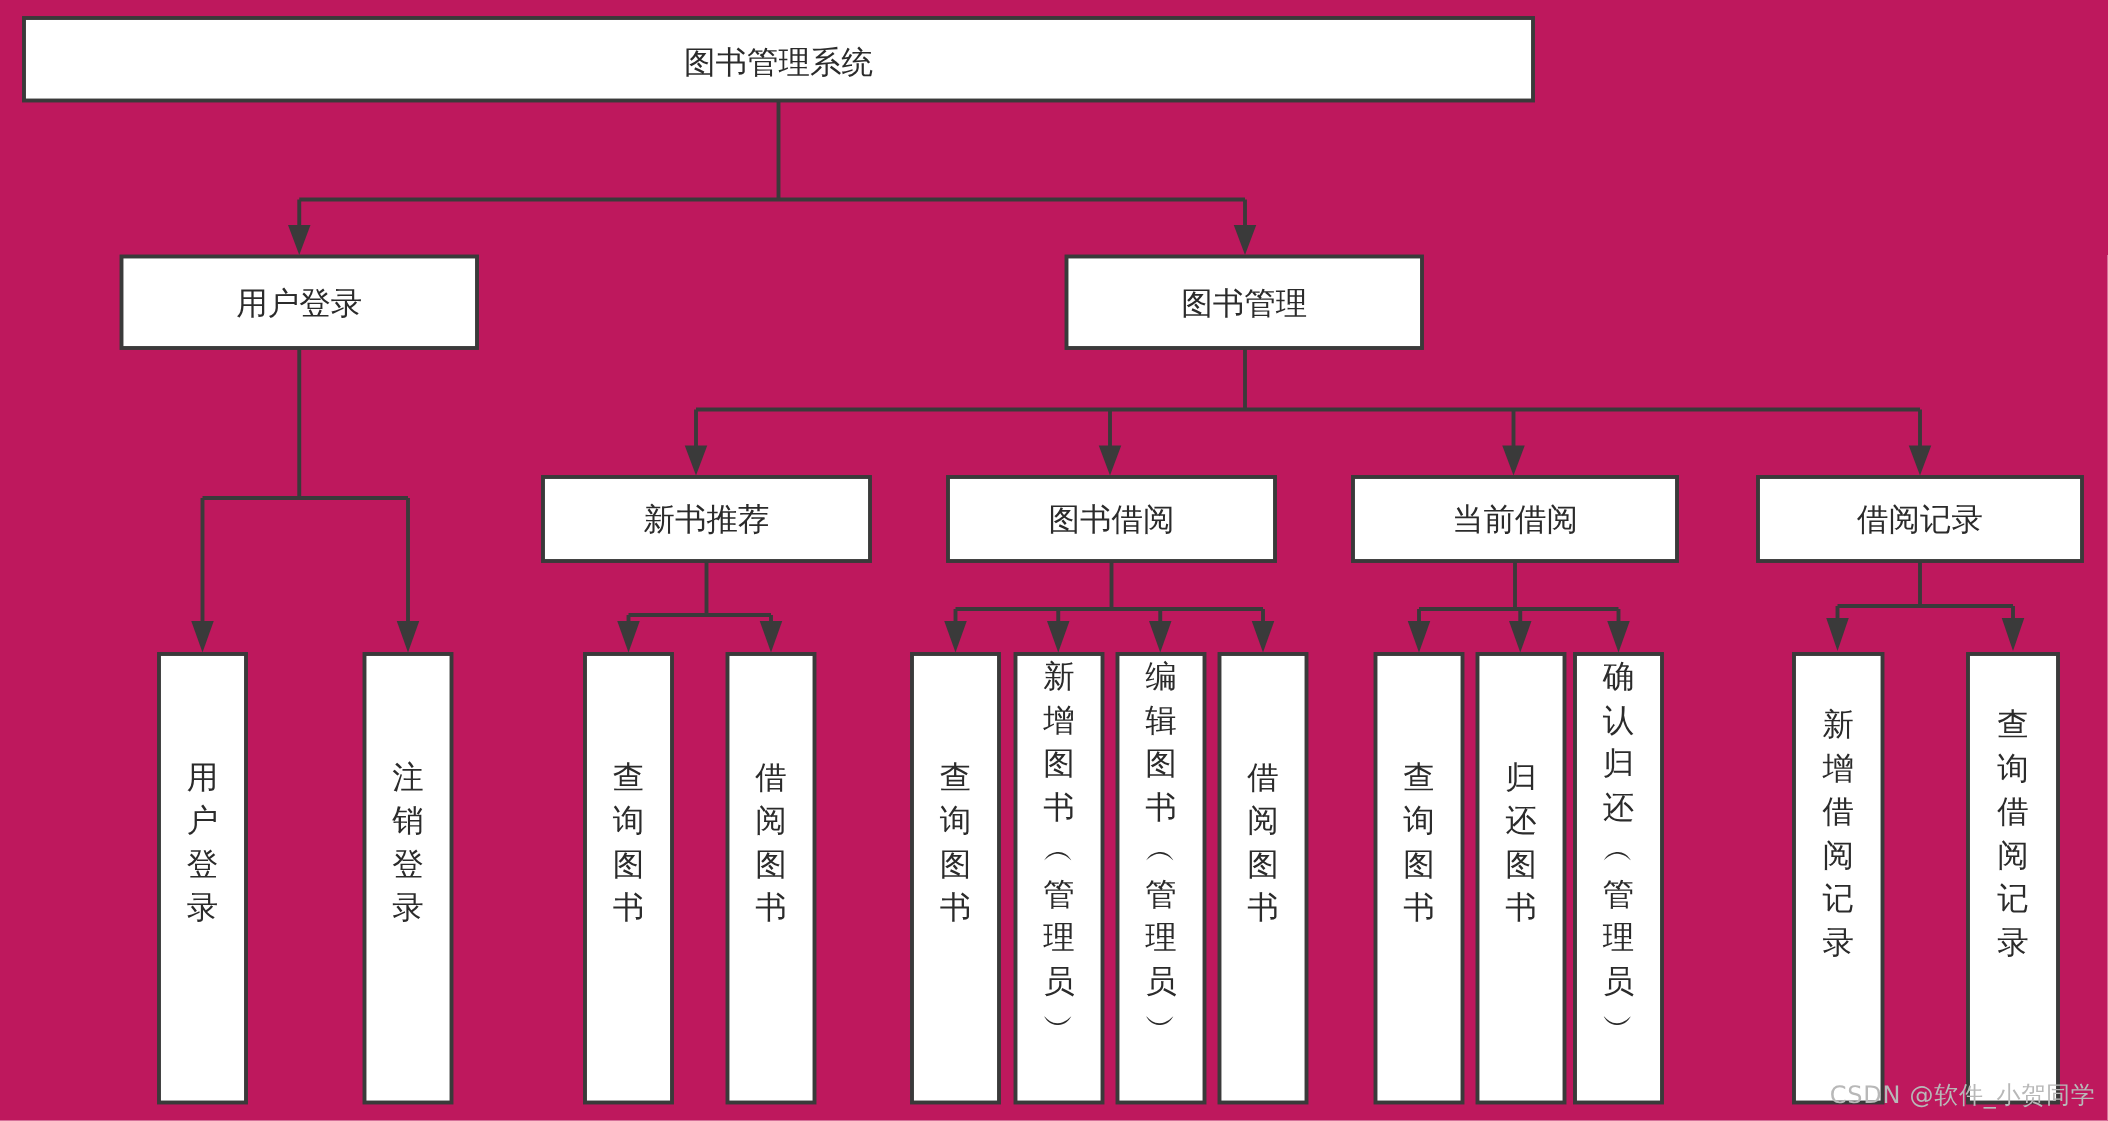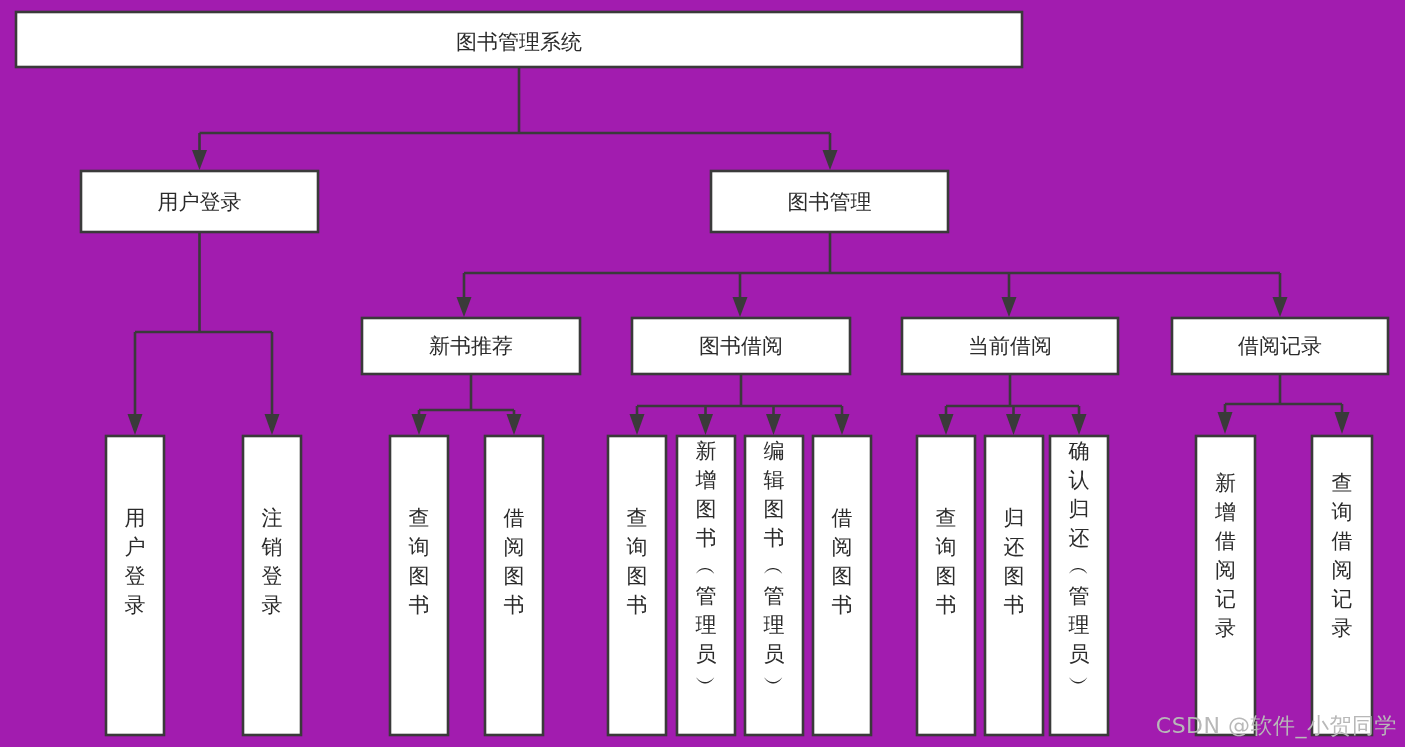--- a/index.html
+++ b/index.html
@@ -10,21 +10,21 @@
   body {
     width: 1405px;
     height: 747px;
     font-family: "DejaVu Sans", "Liberation Sans", sans-serif;
     overflow: hidden;
   }
   #diagram-root {
     position: relative;
     width: 1405px;
     height: 747px;
-    background: #a21caf;
+    background: #be185d;
   }
   svg#tree-svg {
     position: absolute;
     top: 0;
     left: 0;
     width: 1405px;
     height: 747px;
     display: block;
   }
   .node-box {
@@ -53,21 +53,21 @@
     fill: #2b2b2b;
     font-family: "DejaVu Sans", "Liberation Sans", sans-serif;
     font-size: 21px;
     text-anchor: middle;
   }
   .watermark {
     position: absolute;
     right: 8px;
     bottom: 6px;
     font-family: "DejaVu Sans", "Liberation Sans", sans-serif;
-    font-size: 22px;
+    font-size: 16px;
     color: #b8b8b8;
     white-space: nowrap;
     letter-spacing: 0.5px;
     pointer-events: none;
   }
 </style>
 </head>
 <body>
 
 <div id="diagram-root">

